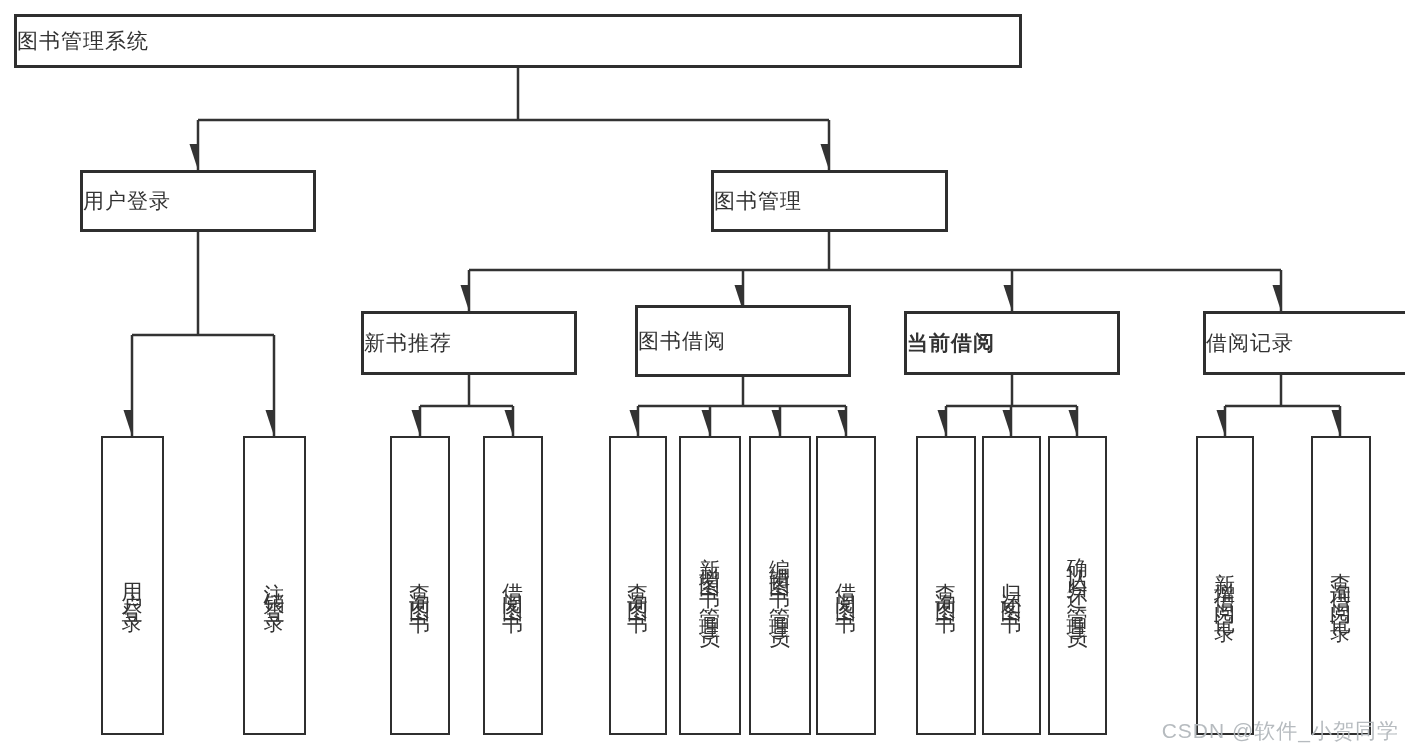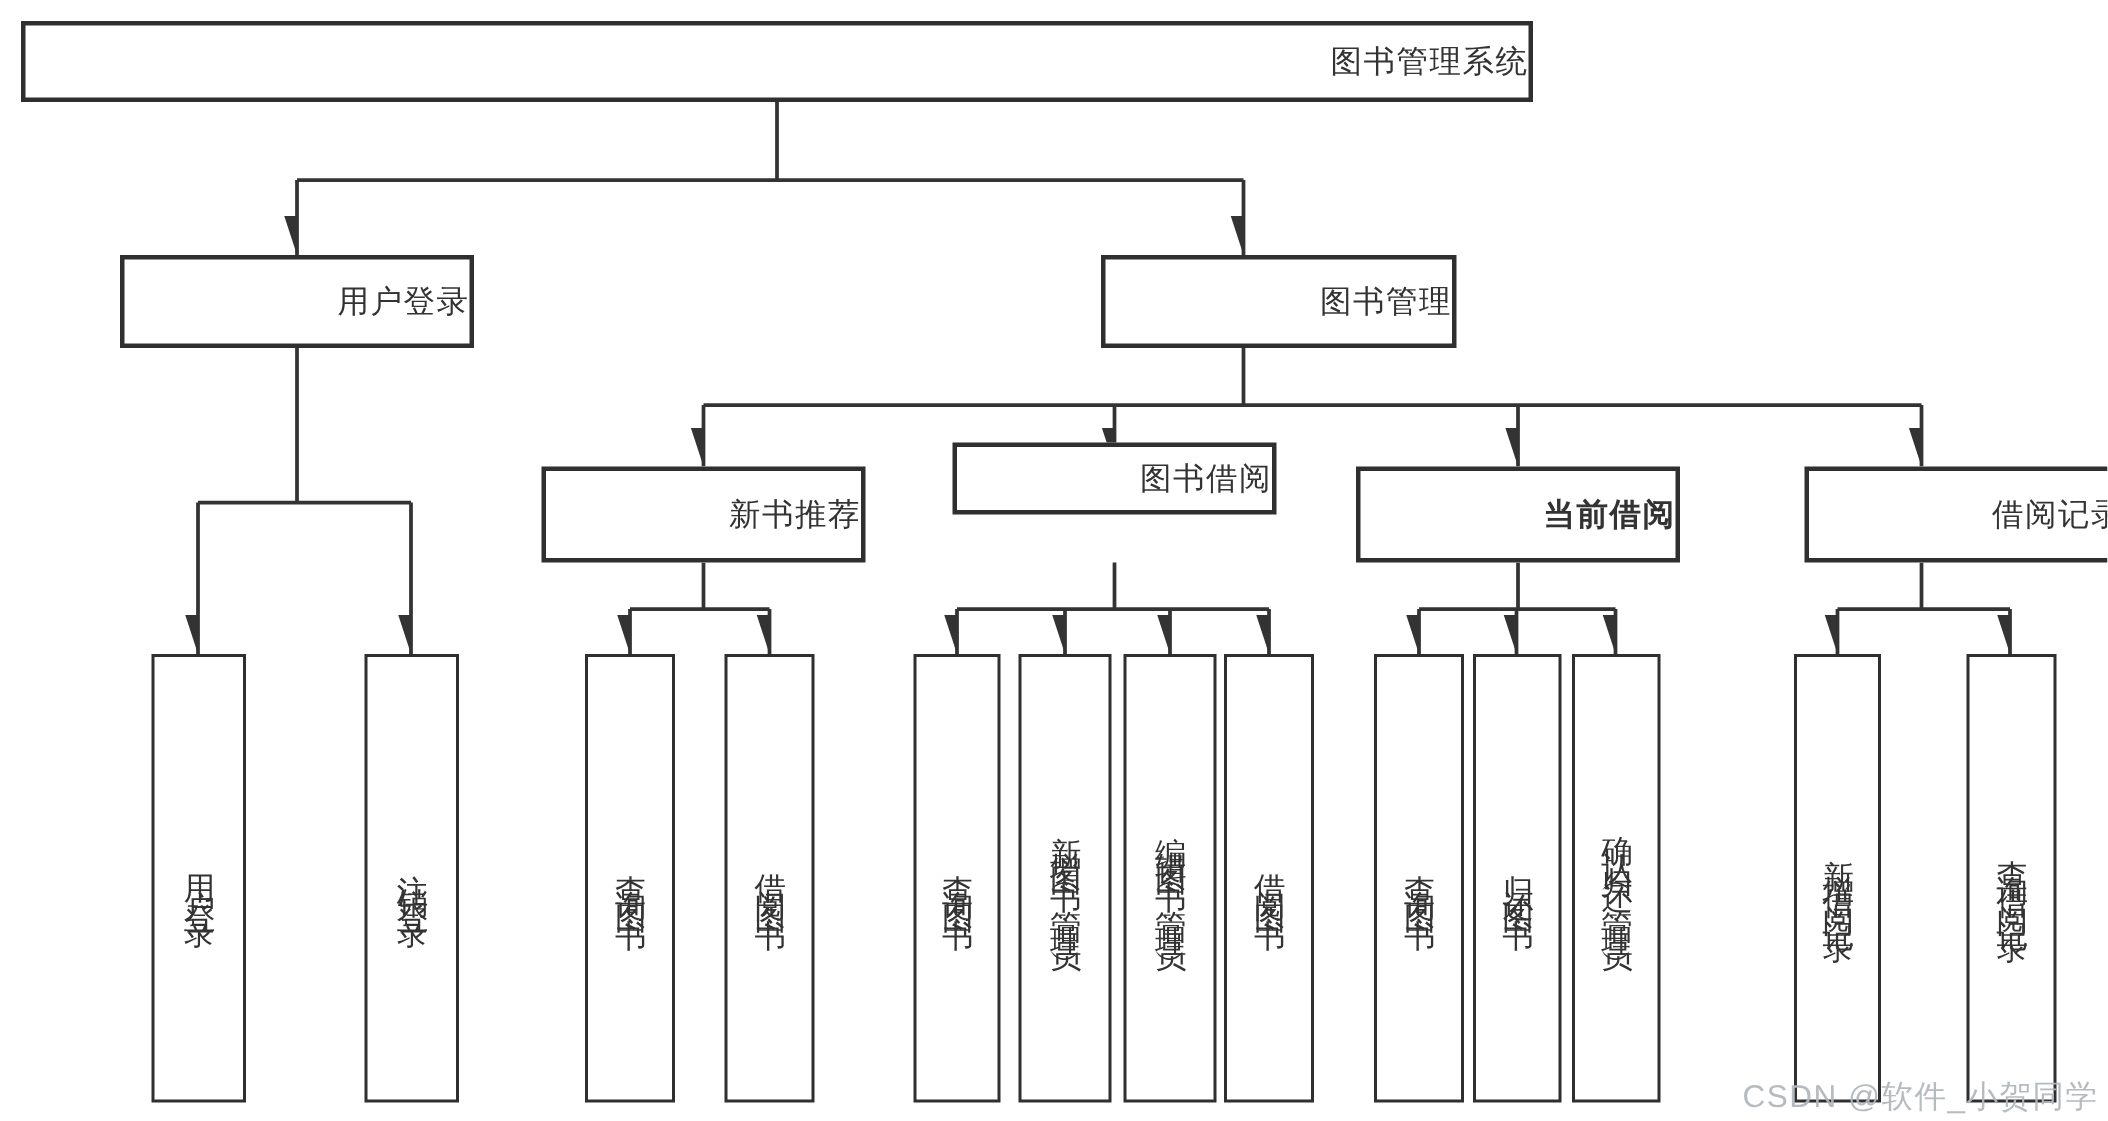--- a/index.html
+++ b/index.html
@@ -18,21 +18,21 @@
     width: 1405px; height: 747px;
     pointer-events: none;
   }
   .node {
     position: absolute;
     box-sizing: border-box;
     background: #ffffff;
     border: 3px solid #2f2f2f;
     display: flex;
     align-items: center;
-    justify-content: flex-end;
+    justify-content: flex-start;
     font-size: 21px;
     letter-spacing: 1px;
     white-space: nowrap;
   }
   .leaf {
     position: absolute;
     box-sizing: border-box;
     background: #ffffff;
     border: 2.5px solid #2f2f2f;
     top: 436px;
@@ -114,28 +114,28 @@
     </g>
   </svg>
 
   <div class="node" style="left:14px; top:14px; width:1008px; height:54px;">
     <span>图书管理系统</span>
   </div>
 
   <div class="node" style="left:80px; top:170px; width:236px; height:62px;">
     <span>用户登录</span>
   </div>
-  <div class="node" style="left:711px; top:170px; width:237px; height:62px;margin-left:23px;">
+  <div class="node" style="left:711px; top:170px; width:237px; height:62px;">
     <span>图书管理</span>
   </div>
 
   <div class="node" style="left:361px; top:311px; width:216px; height:64px;">
     <span>新书推荐</span>
   </div>
-  <div class="node" style="left:635px; top:295px; width:216px; height:48px;">
+  <div class="node" style="left:635px; top:305px; width:216px; height:72px;">
     <span>图书借阅</span>
   </div>
   <div class="node" style="left:904px; top:311px; width:216px; height:64px;font-weight:bold;">
     <span>当前借阅</span>
   </div>
   <div class="node" style="left:1173px; top:311px; width:216px; height:64px;margin-left:30px;">
     <span>借阅记录</span>
   </div>
 
   <div class="leaf" style="left:101px; width:63px;">

